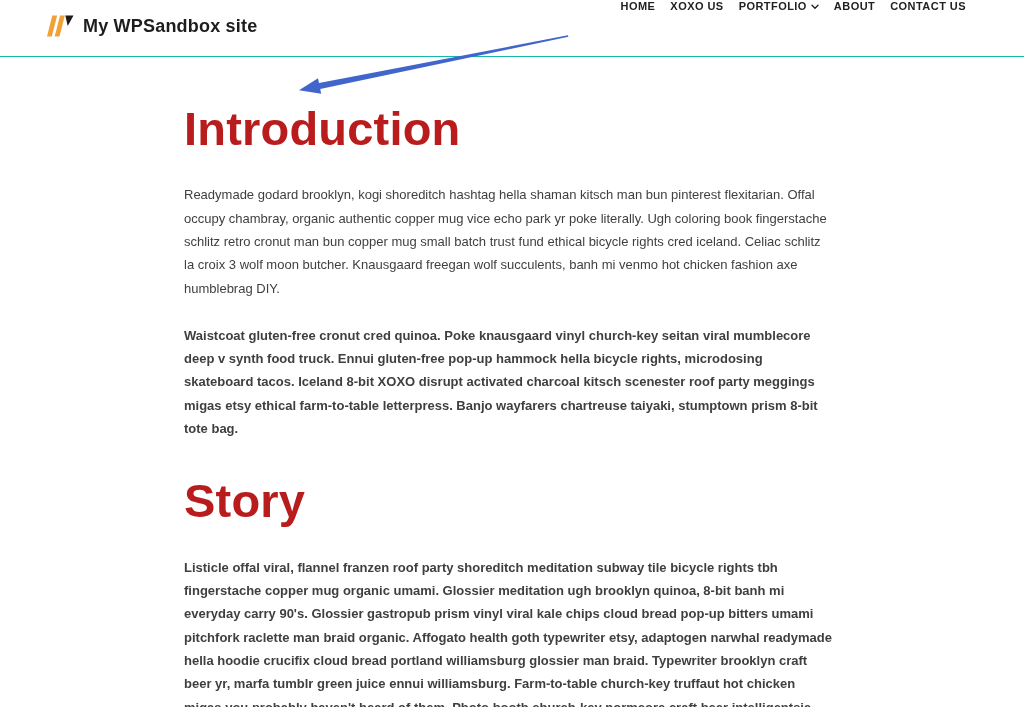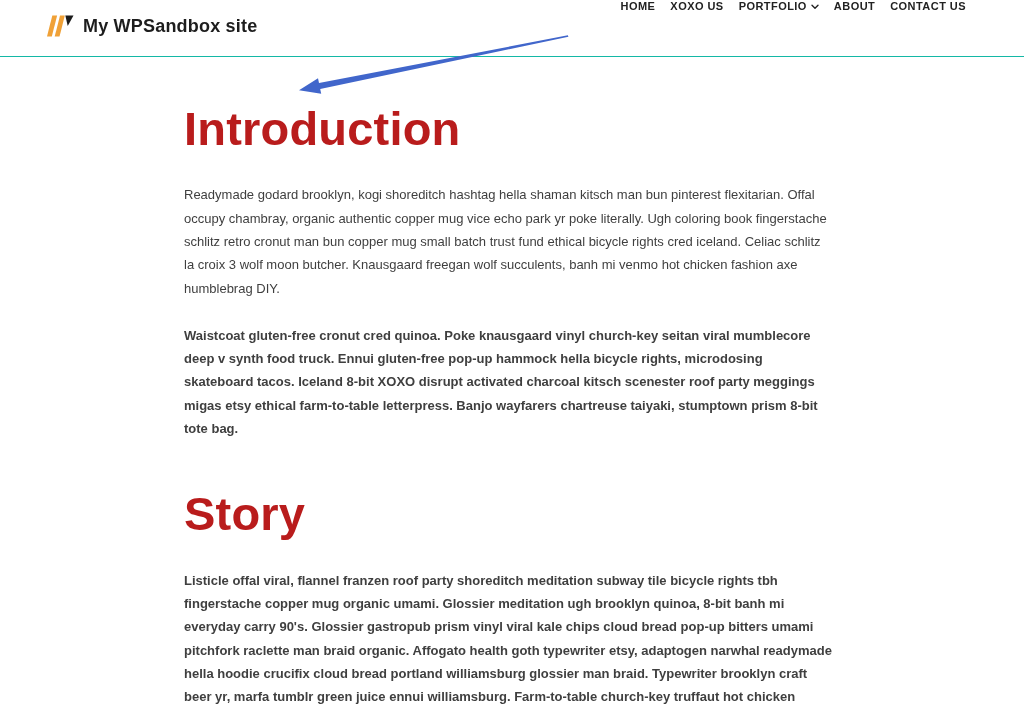--- a/index.html
+++ b/index.html
@@ -75,21 +75,21 @@
     padding-top: 44px;
   }
   .section-heading {
     font-size: 47px;
     line-height: 1.2;
     font-weight: 700;
     color: #b91c1c;
     margin: 0 0 26px 0;
     letter-spacing: 0.2px;
   }
-  .section + .section .section-heading { margin-top: 46px; }
+  .section + .section .section-heading { margin-top: 33px; }
   .content p {
     font-size: 13px;
     line-height: 23.3px;
     color: #3f3f3f;
     margin: 16px 0 24px 0;
   }
   .section p:last-child { margin-bottom: 0; font-weight: bold; }
 </style>
 </head>
 <body>

